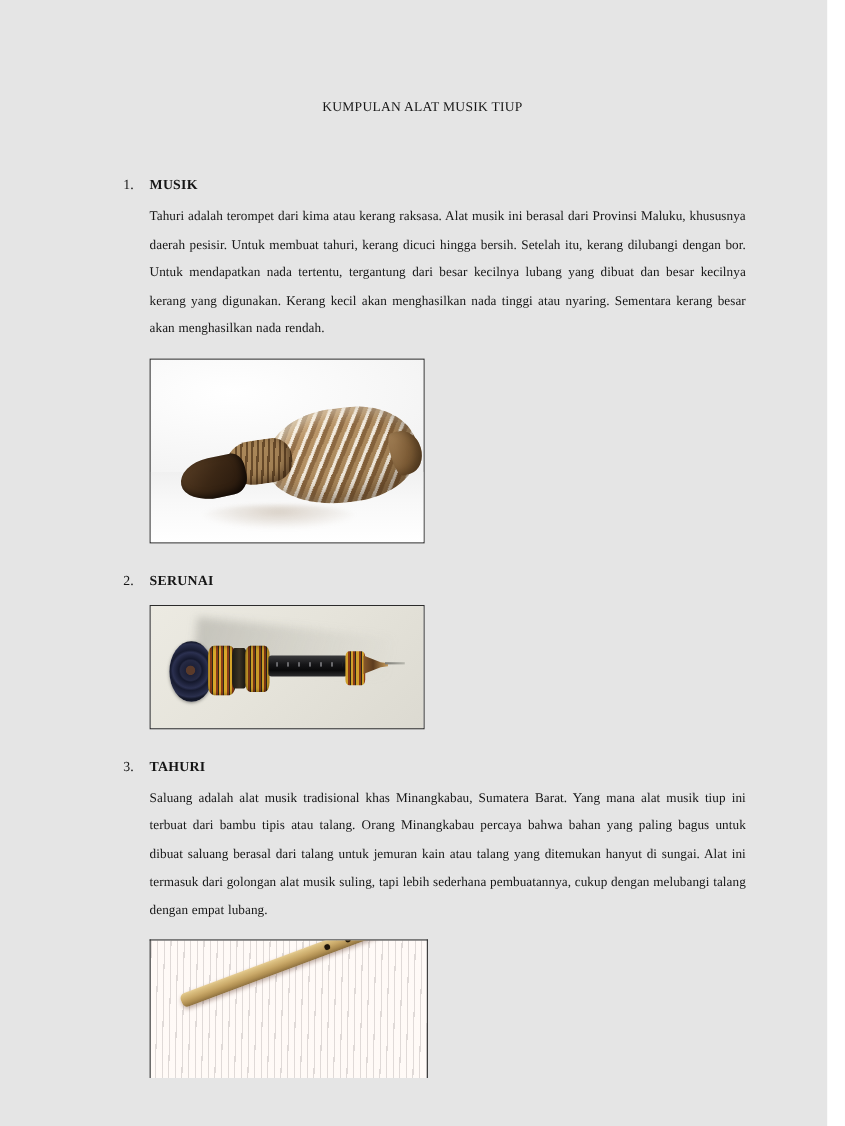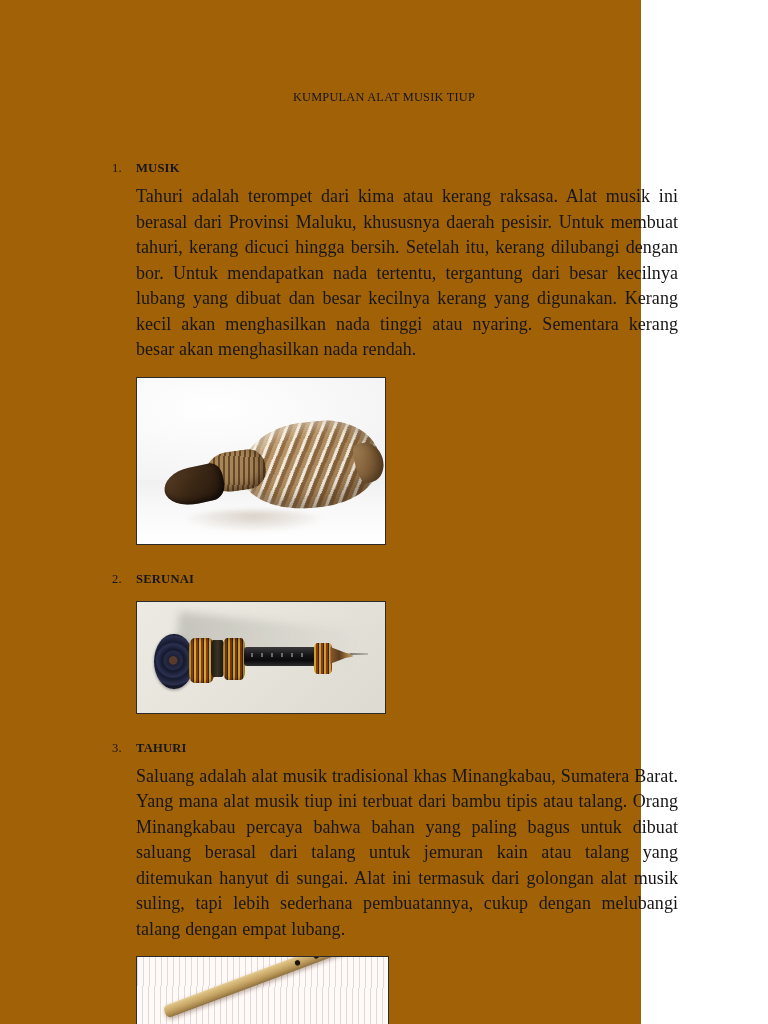--- a/index.html
+++ b/index.html
@@ -11,23 +11,23 @@
   body {
     width: 768px;
     height: 1024px;
     overflow: hidden;
     font-family: "Liberation Serif", "DejaVu Serif", serif;
     color: #161616;
   }
 
   .page {
     position: relative;
-    width: 641px;
+    width: 752px;
     height: 1024px;
-    background: #a16207;
+    background: #e5e5e5;
     box-sizing: border-box;
   }
 
   
   .doc-title {
     text-align: center;
     font-size: 12.3px;
     line-height: 21px;
     letter-spacing: 0.25px;
     font-weight: 400;
@@ -67,21 +67,21 @@
     position: absolute;
     left: 0;
     top: 0;
     font-weight: 400;
     font-size: 12.6px;
   }
 
   .sec-body {
     margin: 0;
     padding-left: 24px;
-    font-size: 18px;
+    font-size: 12px;
     line-height: 25.5px;
     text-align: justify;
     text-justify: inter-word;
     letter-spacing: 0.05px;
     word-spacing: 0.3px;
   }
 
   .figure {
     margin-left: 24px;
     border: 1.6px solid #2b2b2b;

